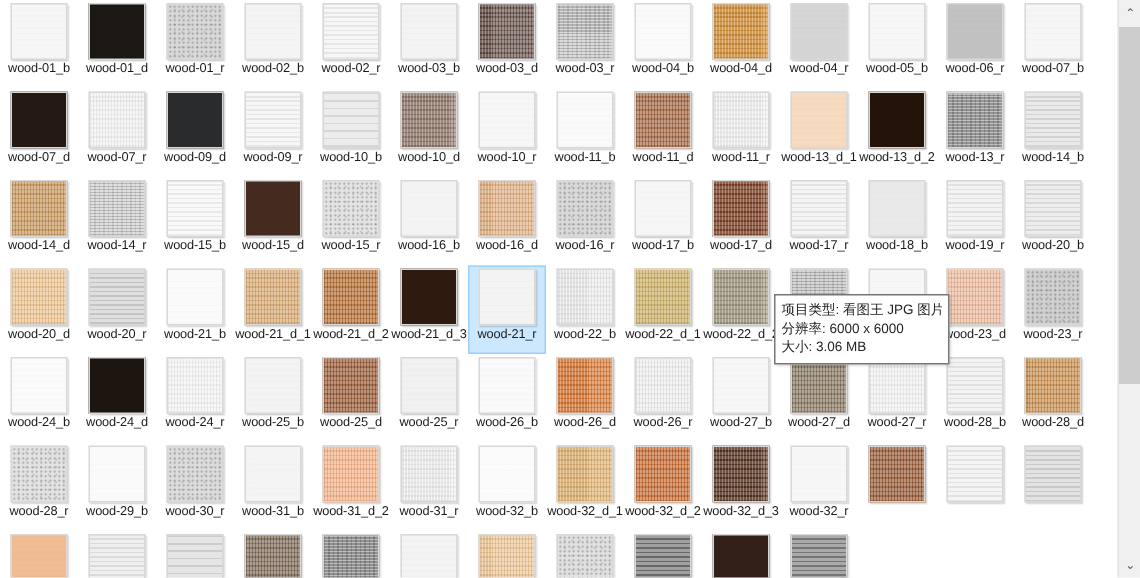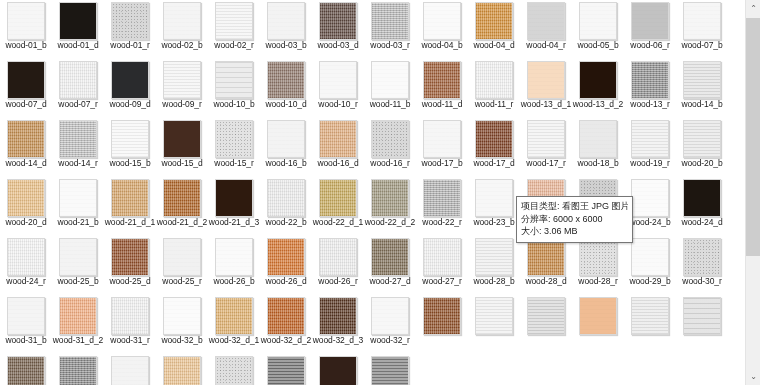--- a/index.html
+++ b/index.html
@@ -267,35 +267,43 @@
       </div>
       <div class="cell">
         <div class="thumb tx-lines" style="background-color: rgb(228, 228, 228);"></div>
         <div class="label">wood-20_b</div>
       </div>
       <div class="cell">
         <div class="thumb tx-grain" style="background-color: rgb(231, 188, 130);"></div>
         <div class="label">wood-20_d</div>
       </div>
       <div class="cell">
+        <div class="thumb tx-lines" style="background-color: rgb(206, 206, 206);"></div>
+        <div class="label">wood-20_r</div>
+      </div>
+      <div class="cell">
         <div class="thumb tx-plain" style="background-color: rgb(250, 250, 250);"></div>
         <div class="label">wood-21_b</div>
       </div>
       <div class="cell">
         <div class="thumb tx-grain" style="background-color: rgb(210, 160, 100);"></div>
         <div class="label">wood-21_d_1</div>
       </div>
       <div class="cell">
         <div class="thumb tx-grain" style="background-color: rgb(170, 95, 33);"></div>
         <div class="label">wood-21_d_2</div>
       </div>
       <div class="cell">
         <div class="thumb tx-none" style="background-color: rgb(46, 26, 14);"></div>
         <div class="label">wood-21_d_3</div>
       </div>
+      <div class="cell selected">
+        <div class="thumb tx-plain" style="background-color: rgb(243, 243, 243);"></div>
+        <div class="label">wood-21_r</div>
+      </div>
       <div class="cell">
         <div class="thumb tx-grain" style="background-color: rgb(235, 235, 235);"></div>
         <div class="label">wood-22_b</div>
       </div>
       <div class="cell">
         <div class="thumb tx-grain" style="background-color: rgb(196, 166, 87);"></div>
         <div class="label">wood-22_d_1</div>
       </div>
       <div class="cell">
         <div class="thumb tx-grain" style="background-color: rgb(154, 146, 121);"></div>
@@ -345,20 +353,24 @@
         <div class="thumb tx-plain" style="background-color: rgb(250, 250, 250);"></div>
         <div class="label">wood-26_b</div>
       </div>
       <div class="cell">
         <div class="thumb tx-grain" style="background-color: rgb(210, 112, 42);"></div>
         <div class="label">wood-26_d</div>
       </div>
       <div class="cell">
         <div class="thumb tx-grain" style="background-color: rgb(236, 236, 236);"></div>
         <div class="label">wood-26_r</div>
+      </div>
+      <div class="cell">
+        <div class="thumb tx-plain" style="background-color: rgb(247, 247, 247);"></div>
+        <div class="label">wood-27_b</div>
       </div>
       <div class="cell">
         <div class="thumb tx-grain" style="background-color: rgb(123, 106, 82);"></div>
         <div class="label">wood-27_d</div>
       </div>
       <div class="cell">
         <div class="thumb tx-grain" style="background-color: rgb(240, 240, 240);"></div>
         <div class="label">wood-27_r</div>
       </div>
       <div class="cell">

